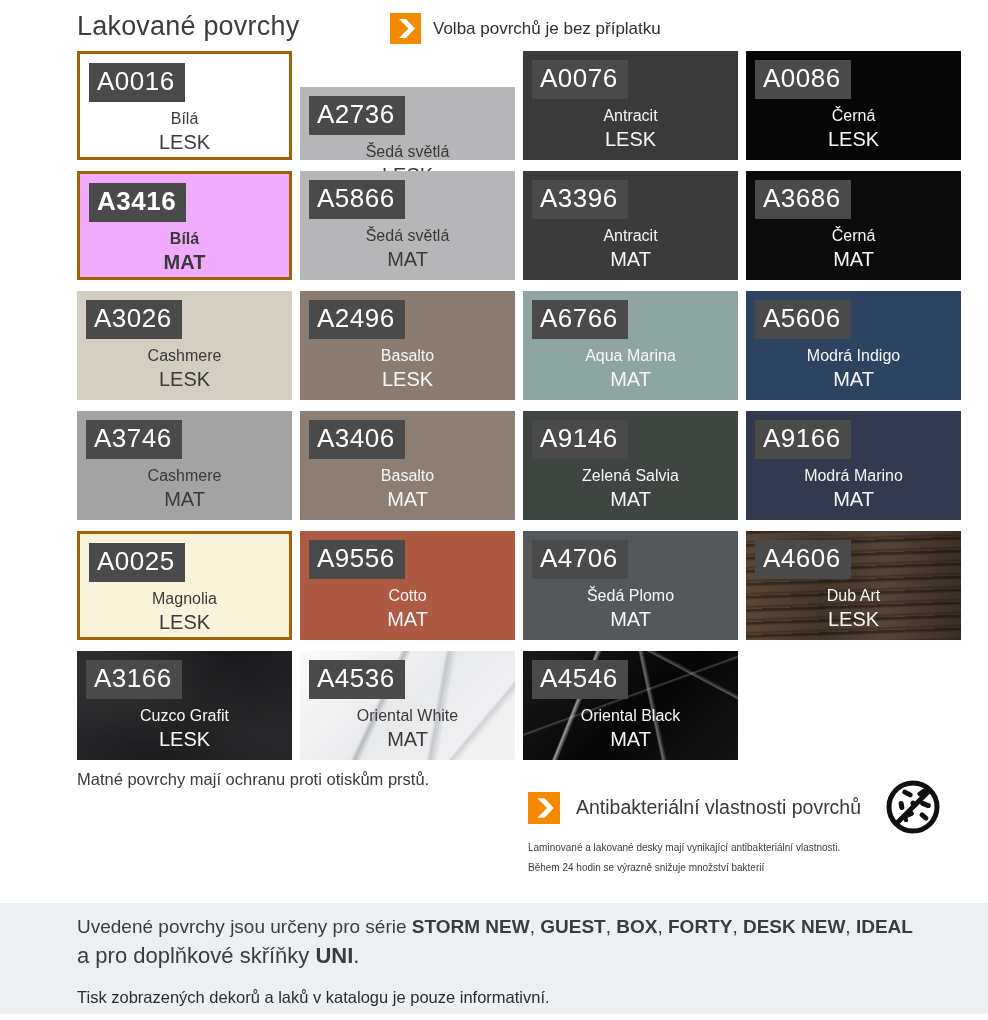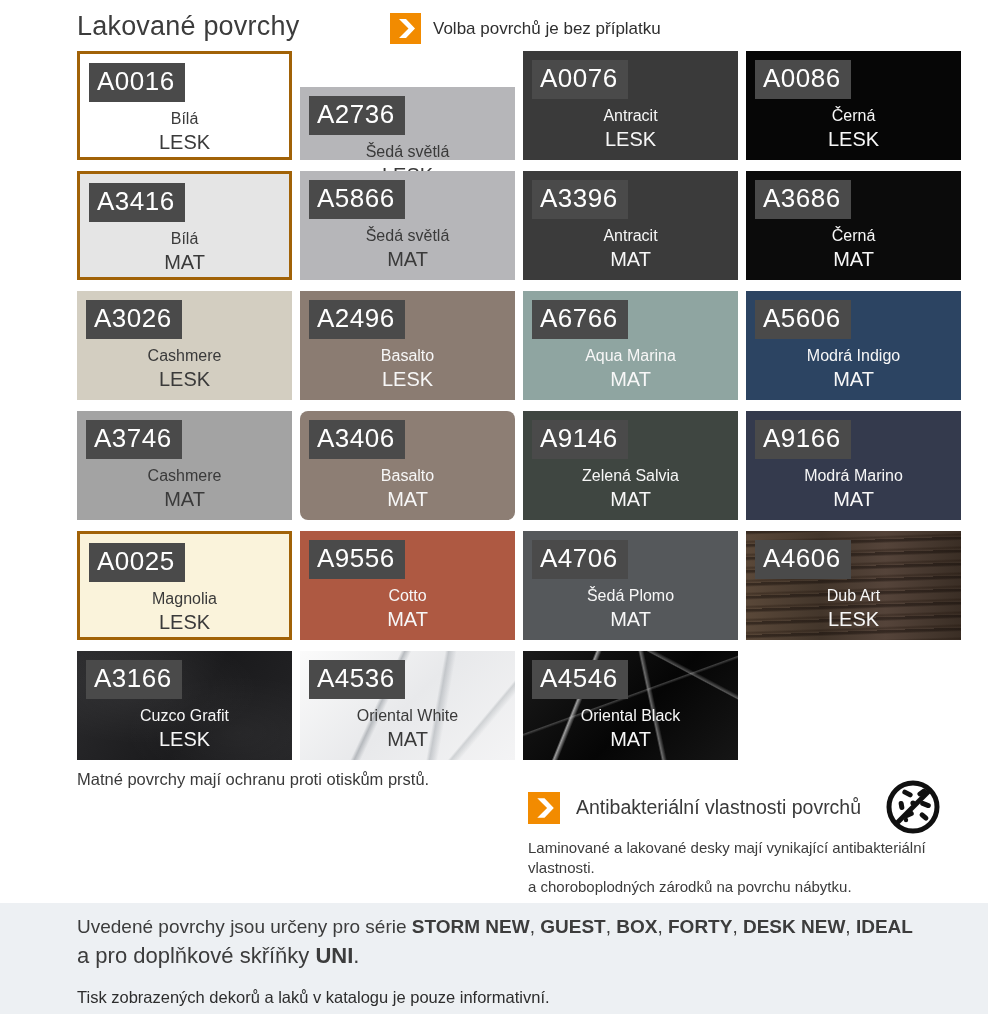--- a/index.html
+++ b/index.html
@@ -51,21 +51,21 @@
       linear-gradient(160deg, transparent 44%, rgba(255,255,255,0.22) 44.6%, transparent 46%),
       linear-gradient(135deg,#1b1b1b,#050505 55%,#161616);
     padding-left: 48px;
   }
   
   .matte-note{left:77px;top:770px;font-size:16.5px;color:#3a3a3a;}
   
   .ab-icon{left:528px;top:792px;width:32px;height:32px;background:var(--accent,#f28b00);display:flex;align-items:center;justify-content:center;}
   .ab-heading{left:576px;top:796px;font-size:19.5px;color:#3a3a3a;}
   .bacteria-icon{left:884px;top:778px;width:58px;height:58px;}
-  .ab-text{left:528px;top:838px;font-size:15px;line-height:19.5px;color:#3c3c3c;}
+  .ab-text{left:528px;top:838px;font-size:10px;line-height:19.5px;color:#3c3c3c;}
   
   .band{left:0;top:903px;width:988px;height:111px;background:#edf0f3;}
   .band-line1{left:77px;top:916px;font-size:19px;color:#3c3c3c;}
   .band-line2{left:77px;top:943px;font-size:22px;color:#3c3c3c;}
   .band-line3{left:77px;top:988px;font-size:16.5px;color:#2d2d2d;}
   .b{font-weight:bold;}
 </style>
 </head>
 <body>
 
@@ -92,21 +92,21 @@
     <div class="swatch text-light" style="background: rgb(58, 58, 58);">
     <div class="badge">A0076</div>
     <div class="swatch-name">Antracit</div>
     <div class="swatch-finish">LESK</div>
   </div>
     <div class="swatch text-light" style="background: rgb(6, 6, 6);">
     <div class="badge">A0086</div>
     <div class="swatch-name">Černá</div>
     <div class="swatch-finish">LESK</div>
   </div>
-    <div class="swatch bordered text-dark" style="background: #e5e5e5;">
+    <div class="swatch bordered text-dark" style="background: #f0abfc; font-weight: bold;">
     <div class="badge">A3416</div>
     <div class="swatch-name">Bílá</div>
     <div class="swatch-finish">MAT</div>
   </div>
     <div class="swatch text-dark" style="background: rgb(182, 182, 185);">
     <div class="badge">A5866</div>
     <div class="swatch-name">Šedá světlá</div>
     <div class="swatch-finish">MAT</div>
   </div>
     <div class="swatch text-light" style="background: rgb(59, 59, 59);">
@@ -137,21 +137,21 @@
     <div class="swatch text-light" style="background: rgb(44, 68, 98);">
     <div class="badge">A5606</div>
     <div class="swatch-name">Modrá Indigo</div>
     <div class="swatch-finish">MAT</div>
   </div>
     <div class="swatch text-dark" style="background: #a3a3a3;">
     <div class="badge">A3746</div>
     <div class="swatch-name">Cashmere</div>
     <div class="swatch-finish">MAT</div>
   </div>
-    <div class="swatch text-light" style="background: rgb(141, 126, 116); border-radius: 8px;">
+    <div class="swatch text-light" style="background: rgb(141, 126, 116);">
     <div class="badge">A3406</div>
     <div class="swatch-name">Basalto</div>
     <div class="swatch-finish">MAT</div>
   </div>
     <div class="swatch text-light" style="background: rgb(63, 70, 65);">
     <div class="badge">A9146</div>
     <div class="swatch-name">Zelená Salvia</div>
     <div class="swatch-finish">MAT</div>
   </div>
     <div class="swatch text-light" style="background: rgb(52, 58, 77);">
@@ -217,19 +217,19 @@
       <rect x="35" y="36" width="10" height="5" rx="2.5" transform="rotate(40 40 38.5)"></rect>
       <circle cx="29" cy="25" r="2.6"></circle>
       <circle cx="22" cy="42" r="2.2"></circle>
     </g>
     <line x1="11" y1="47" x2="47" y2="11" stroke="#101010" stroke-width="5"></line>
   </svg>
 </div>
 
 <div class="abs ab-text">
     <div>Laminované a lakované desky mají vynikající antibakteriální vlastnosti.</div>
-    <div>a choroboplodných zárodků na povrchu nábytku.</div>
+    <div>Během 24 hodin se výrazně snižuje množství bakterií</div>
   </div>
 
 <div class="abs band"></div>
 <div class="abs band-line1"><span>Uvedené povrchy jsou určeny pro série </span><span class="b">STORM NEW</span><span>, </span><span class="b">GUEST</span><span>, </span><span class="b">BOX</span><span>, </span><span class="b">FORTY</span><span>, </span><span class="b">DESK NEW</span><span>, </span><span class="b">IDEAL</span></div>
 <div class="abs band-line2"><span>a pro doplňkové skříňky </span><span class="b">UNI</span><span>.</span></div>
 <div class="abs band-line3">Tisk zobrazených dekorů a laků v katalogu je pouze informativní.</div>
 
 </body></html>

